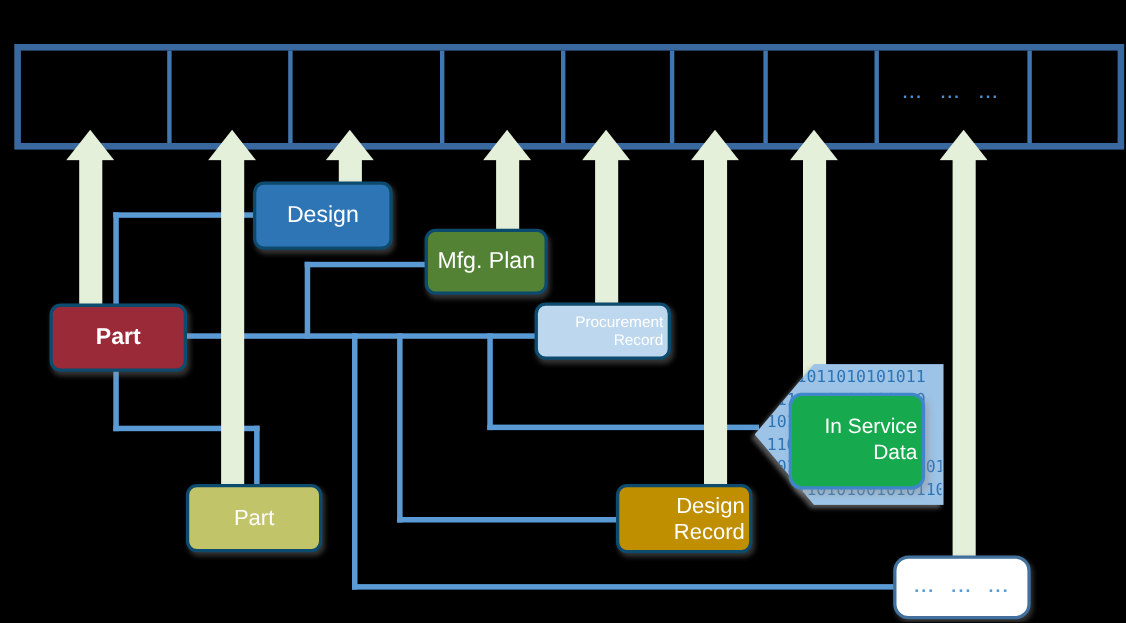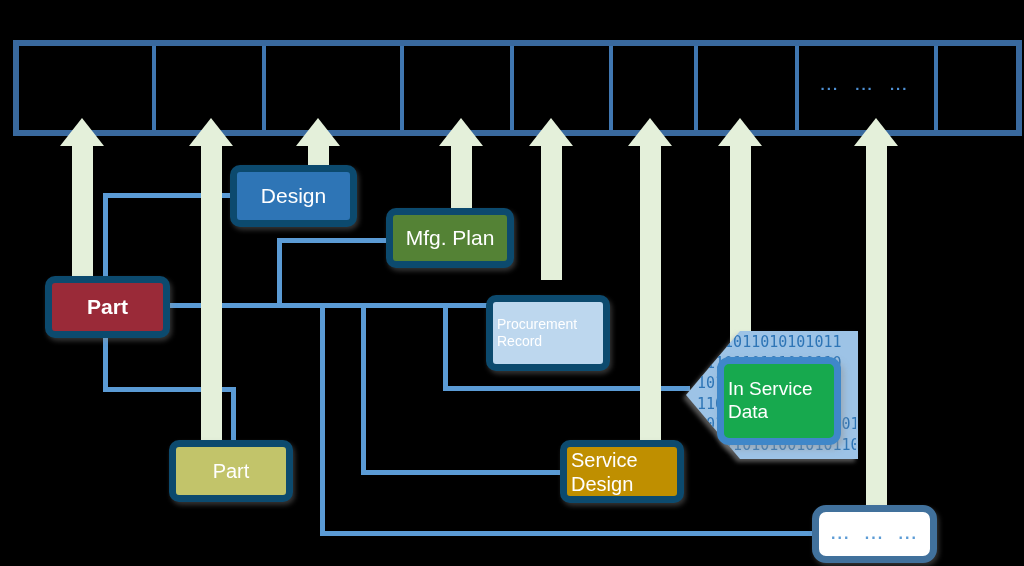--- a/index.html
+++ b/index.html
@@ -16,22 +16,22 @@
   
   .hline,.vline{position:absolute;background:#5B9BD5;z-index:1;}
   .hline{height:5px;} .vline{width:5px;}
 
   
   .shaft{position:absolute;width:21px;background:#E4F0DA;z-index:3;}
   .head{position:absolute;width:44px;height:28px;background:#E4F0DA;
         clip-path:polygon(50% 0,100% 100%,0 100%);z-index:3;top:118px;}
 
   
-  .box{position:absolute;border:7px solid #0c4a6e;border-radius:10px;color:#fff;
-       display:flex;align-items:center;justify-content:center;text-align:left;
+  .box{position:absolute;border:3px solid #0c4a6e;border-radius:10px;color:#fff;
+       display:flex;align-items:center;justify-content:center;text-align:right;
        line-height:1.2;box-sizing:border-box;z-index:6;
        box-shadow:2px 3px 5px rgba(150,150,150,.35);}
 
   
   .data-arrow-wrap{position:absolute;left:686px;top:331px;width:172px;height:128px;z-index:4;
                    filter:drop-shadow(-3px 3px 2px rgba(170,170,170,.5));}
   .data-arrow{width:100%;height:100%;background:#9DC3E6;
               clip-path:polygon(0 50%,31.4% 0,100% 0,100% 100%,31.4% 100%);position:relative;}
   .binary{position:absolute;left:11px;top:1px;right:2px;bottom:0;overflow:hidden;
           font-family:"DejaVu Sans Mono",monospace;font-size:15px;line-height:20.6px;
@@ -106,29 +106,29 @@
         <div>1010110101101010</div>
         <div>1101011010110101</div>
         <div>101011000110101101</div>
         <div>110110101001010110</div>
       </div>
     </div>
   </div>
 
   <div class="box" style="left:230px;top:165px;width:127px;height:62px;background:#2E75B6;font-size:21px;">Design</div>
 
-  <div class="box" style="left:386px;top:208px;width:128px;height:60px;background:#548235;font-size:21px;">Mfg. Plan</div>
+  <div class="box" style="left:386px;top:208px;width:112px;height:60px;background:#548235;font-size:21px;">Mfg. Plan</div>
 
   <div class="box" style="left:45px;top:276px;width:125px;height:62px;background:#9A2A38;font-size:21px;font-weight:bold;">Part</div>
 
-  <div class="box" style="left:486px;top:275px;width:124px;height:76px;background:#BDD7EE;font-size:14px;padding:4px;margin-top:20px;">Procurement Record</div>
+  <div class="box" style="left:486px;top:275px;width:124px;height:52px;background:#BDD7EE;font-size:14px;padding:4px;">Procurement Record</div>
 
   <div class="box" style="left:169px;top:440px;width:124px;height:62px;background:#C2C46A;font-size:20px;">Part</div>
 
-  <div class="box" style="left:560px;top:440px;width:124px;height:63px;background:#BF8F00;font-size:20px;padding:4px;">Service Design</div>
+  <div class="box" style="left:560px;top:440px;width:124px;height:63px;background:#BF8F00;font-size:20px;padding:4px;">Design Record</div>
 
   <div class="box" style="left:717px;top:357px;width:124px;height:88px;background:#17A94E;font-size:19px;
        border-color:#3F87C9;border-radius:12px;z-index:7;box-shadow:3px 4px 6px rgba(150,150,150,.55);padding:4px;">In Service Data</div>
 
   <div class="box" style="left:812px;top:505px;width:125px;height:58px;background:#FFFFFF;color:#5B9BD5;
        font-size:16px;font-weight:bold;letter-spacing:2px;word-spacing:8px;border-color:#41719C;border-radius:14px;">... ... ...</div>
 
 </div>
 
 </body></html>

